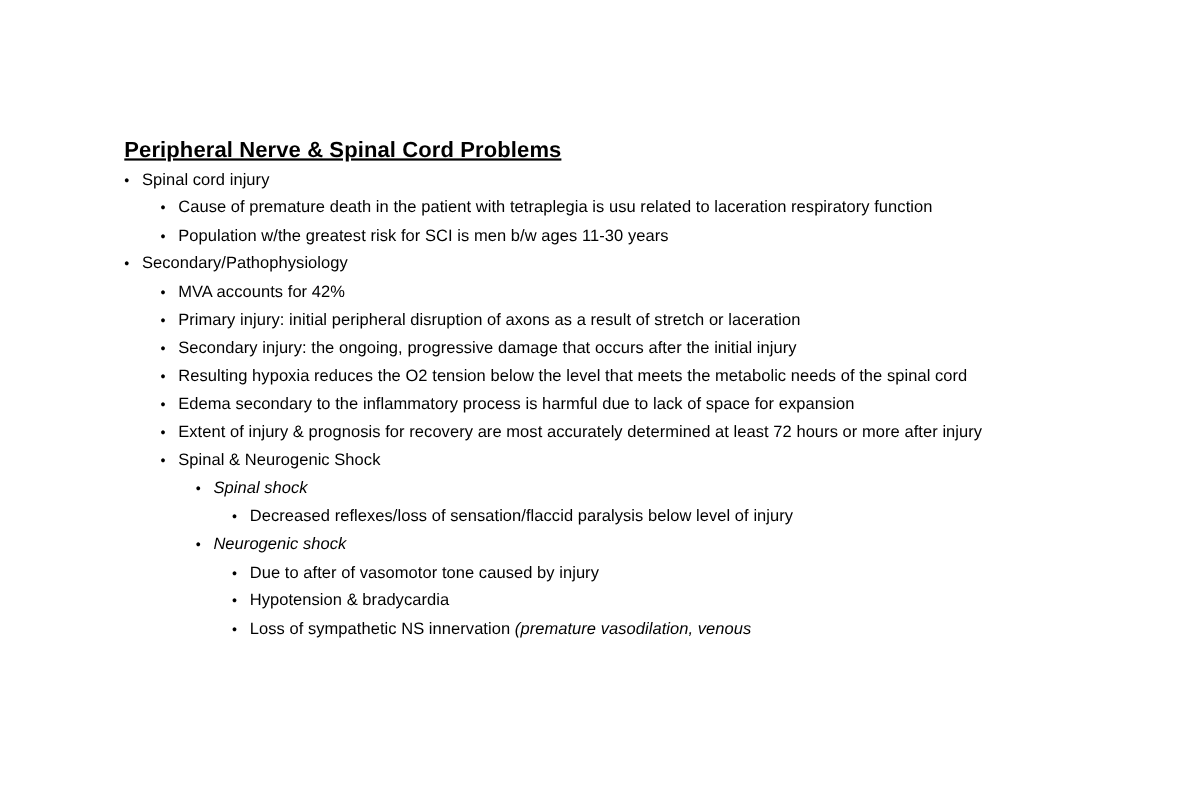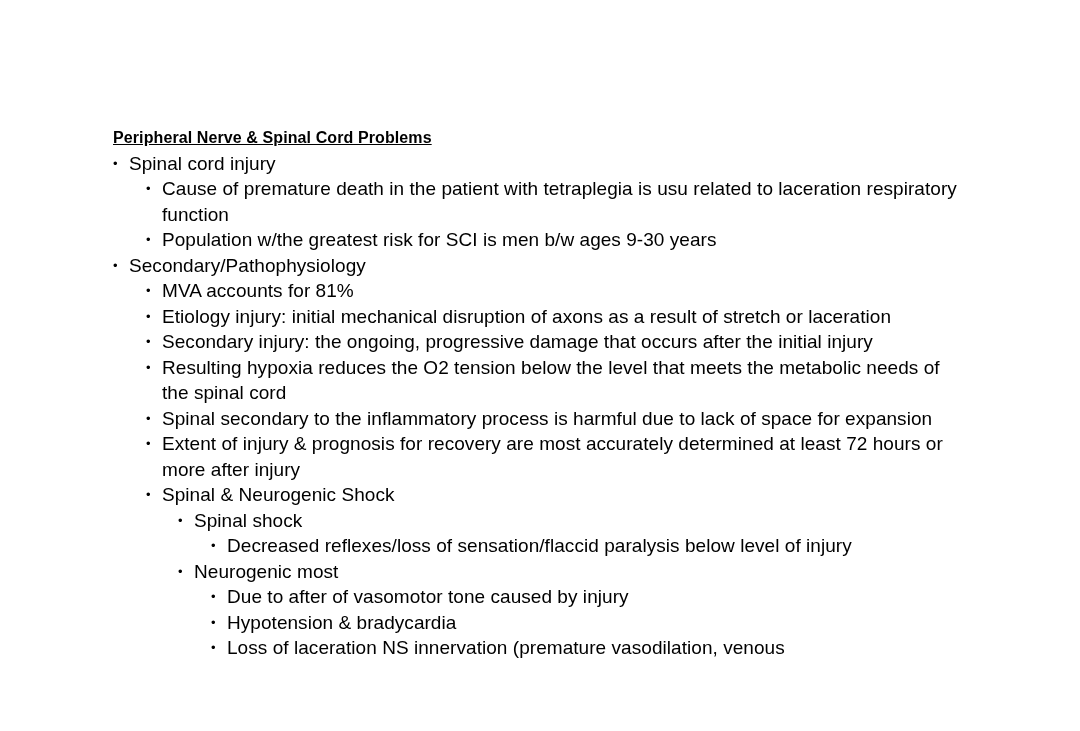--- a/index.html
+++ b/index.html
@@ -13,98 +13,98 @@
     font-family: "Liberation Sans", "DejaVu Sans", sans-serif;
     color: #000000;
   }
   .doc {
     position: absolute;
     left: 113px;
     top: 125px;
     width: 850px;
   }
   .title {
-    font-size: 16px;
+    font-size: 20px;
     font-weight: 700;
     text-decoration: underline;
     line-height: 25.5px;
     letter-spacing: 0.1px;
   }
   .li {
     display: flex;
     align-items: flex-start;
   }
   .li .bullet {
     flex: 0 0 16px;
     font-size: 13px;
     line-height: 25.5px;
     color: #000;
   }
   .li .txt {
     flex: 1;
-    font-size: 19px;
+    font-size: 15px;
     line-height: 25.5px;
     letter-spacing: 0.05px;
   }
   .lvl1 { margin-left: 0; }
   .lvl2 { margin-left: 33px; }
   .lvl3 { margin-left: 65px; }
   .lvl4 { margin-left: 98px; }
-  .it { }
+  .it { font-style: italic; }
 </style>
 </head>
 <body>
 
 <div class="doc">
 
   <div class="title">Peripheral Nerve &amp; Spinal Cord Problems</div>
 
   <div class="li lvl1">
     <span class="bullet">•</span>
     <span class="txt"><span>Spinal cord injury</span><span class="it"></span></span>
   </div>
 
   <div class="li lvl2">
     <span class="bullet">•</span>
     <span class="txt"><span>Cause of premature death in the patient with tetraplegia is usu related to laceration respiratory function</span><span class="it"></span></span>
   </div>
 
   <div class="li lvl2">
     <span class="bullet">•</span>
-    <span class="txt"><span>Population w/the greatest risk for SCI is men b/w ages 9-30 years</span><span class="it"></span></span>
+    <span class="txt"><span>Population w/the greatest risk for SCI is men b/w ages 11-30 years</span><span class="it"></span></span>
   </div>
 
   <div class="li lvl1">
     <span class="bullet">•</span>
     <span class="txt"><span>Secondary/Pathophysiology</span><span class="it"></span></span>
   </div>
 
   <div class="li lvl2">
     <span class="bullet">•</span>
-    <span class="txt"><span>MVA accounts for 81%</span><span class="it"></span></span>
+    <span class="txt"><span>MVA accounts for 42%</span><span class="it"></span></span>
   </div>
 
   <div class="li lvl2">
     <span class="bullet">•</span>
-    <span class="txt"><span>Etiology injury: initial mechanical disruption of axons as a result of stretch or laceration</span><span class="it"></span></span>
+    <span class="txt"><span>Primary injury: initial peripheral disruption of axons as a result of stretch or laceration</span><span class="it"></span></span>
   </div>
 
   <div class="li lvl2">
     <span class="bullet">•</span>
     <span class="txt"><span>Secondary injury: the ongoing, progressive damage that occurs after the initial injury</span><span class="it"></span></span>
   </div>
 
   <div class="li lvl2">
     <span class="bullet">•</span>
     <span class="txt"><span>Resulting hypoxia reduces the O2 tension below the level that meets the metabolic needs of the spinal cord</span><span class="it"></span></span>
   </div>
 
   <div class="li lvl2">
     <span class="bullet">•</span>
-    <span class="txt"><span>Spinal secondary to the inflammatory process is harmful due to lack of space for expansion</span><span class="it"></span></span>
+    <span class="txt"><span>Edema secondary to the inflammatory process is harmful due to lack of space for expansion</span><span class="it"></span></span>
   </div>
 
   <div class="li lvl2">
     <span class="bullet">•</span>
     <span class="txt"><span>Extent of injury &amp; prognosis for recovery are most accurately determined at least 72 hours or more after injury</span><span class="it"></span></span>
   </div>
 
   <div class="li lvl2">
     <span class="bullet">•</span>
     <span class="txt"><span>Spinal &amp; Neurogenic Shock</span><span class="it"></span></span>
@@ -115,31 +115,31 @@
     <span class="txt"><span></span><span class="it">Spinal shock</span></span>
   </div>
 
   <div class="li lvl4">
     <span class="bullet">•</span>
     <span class="txt"><span>Decreased reflexes/loss of sensation/flaccid paralysis below level of injury</span><span class="it"></span></span>
   </div>
 
   <div class="li lvl3">
     <span class="bullet">•</span>
-    <span class="txt"><span></span><span class="it">Neurogenic most</span></span>
+    <span class="txt"><span></span><span class="it">Neurogenic shock</span></span>
   </div>
 
   <div class="li lvl4">
     <span class="bullet">•</span>
     <span class="txt"><span>Due to after of vasomotor tone caused by injury</span><span class="it"></span></span>
   </div>
 
   <div class="li lvl4">
     <span class="bullet">•</span>
     <span class="txt"><span>Hypotension &amp; bradycardia</span><span class="it"></span></span>
   </div>
 
   <div class="li lvl4">
     <span class="bullet">•</span>
-    <span class="txt"><span>Loss of laceration NS innervation </span><span class="it">(premature vasodilation, venous</span></span>
+    <span class="txt"><span>Loss of sympathetic NS innervation </span><span class="it">(premature vasodilation, venous</span></span>
   </div>
 
 </div>
 
 </body></html>

